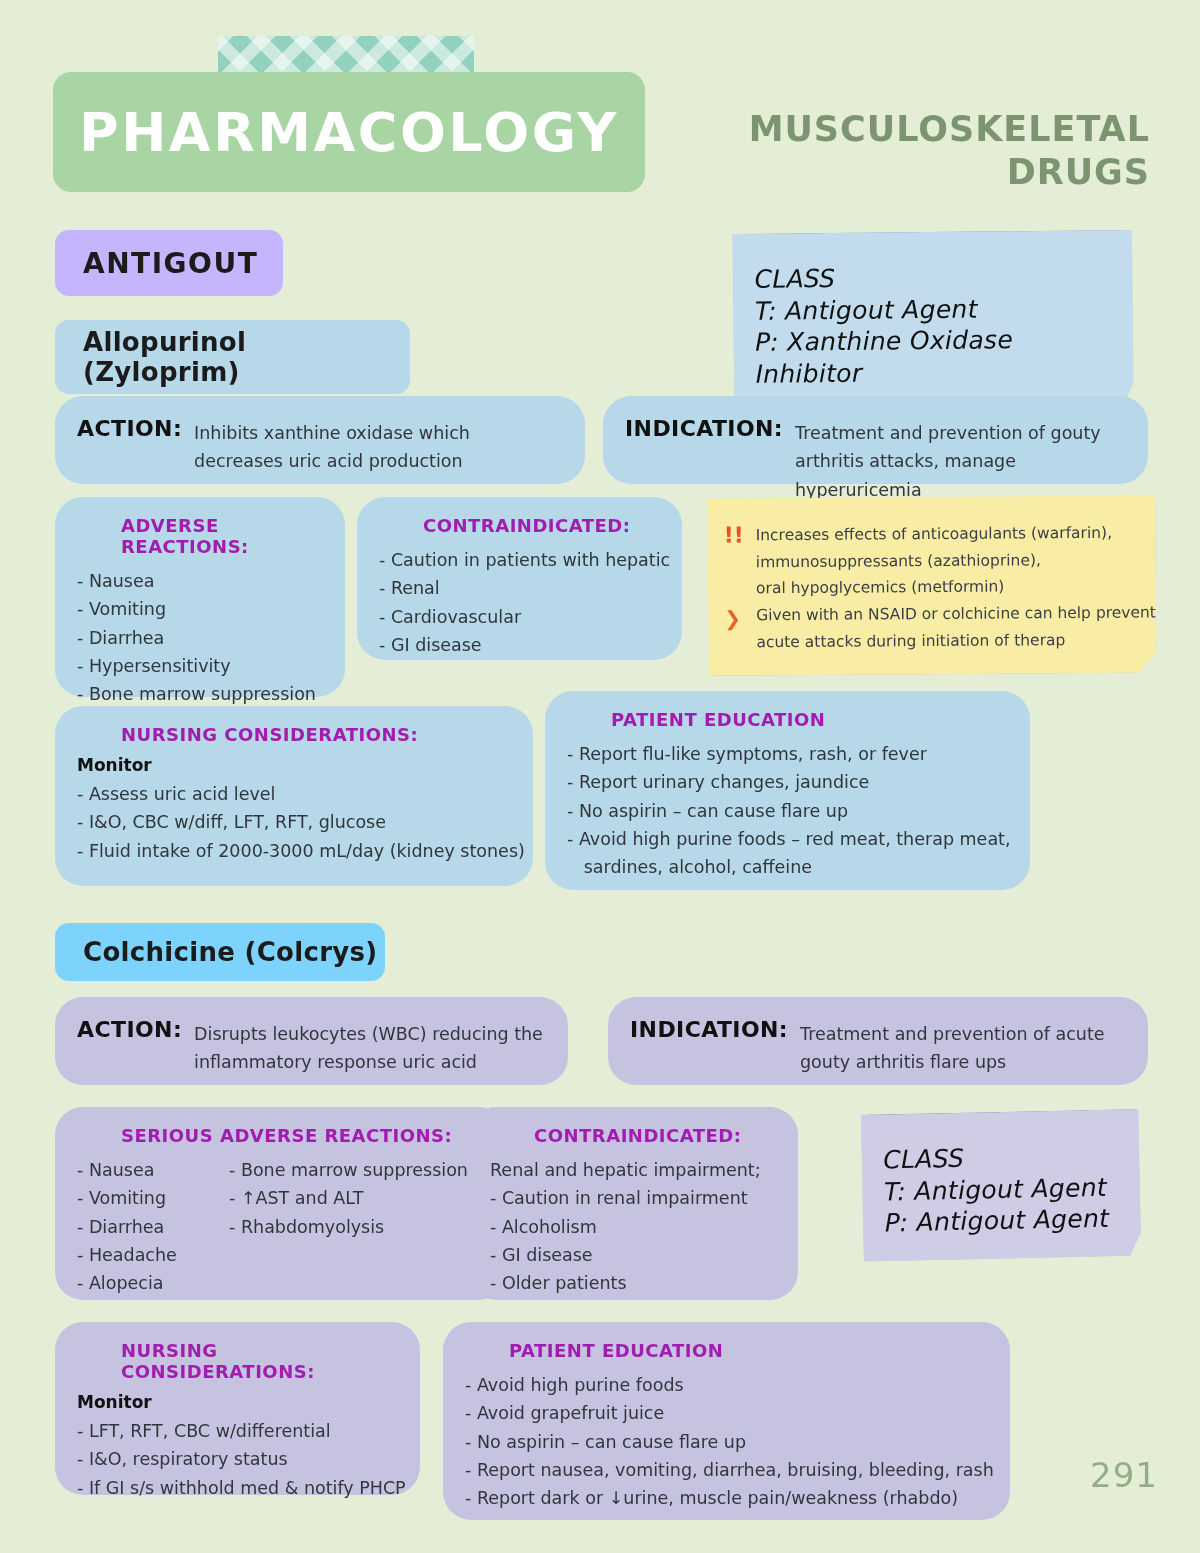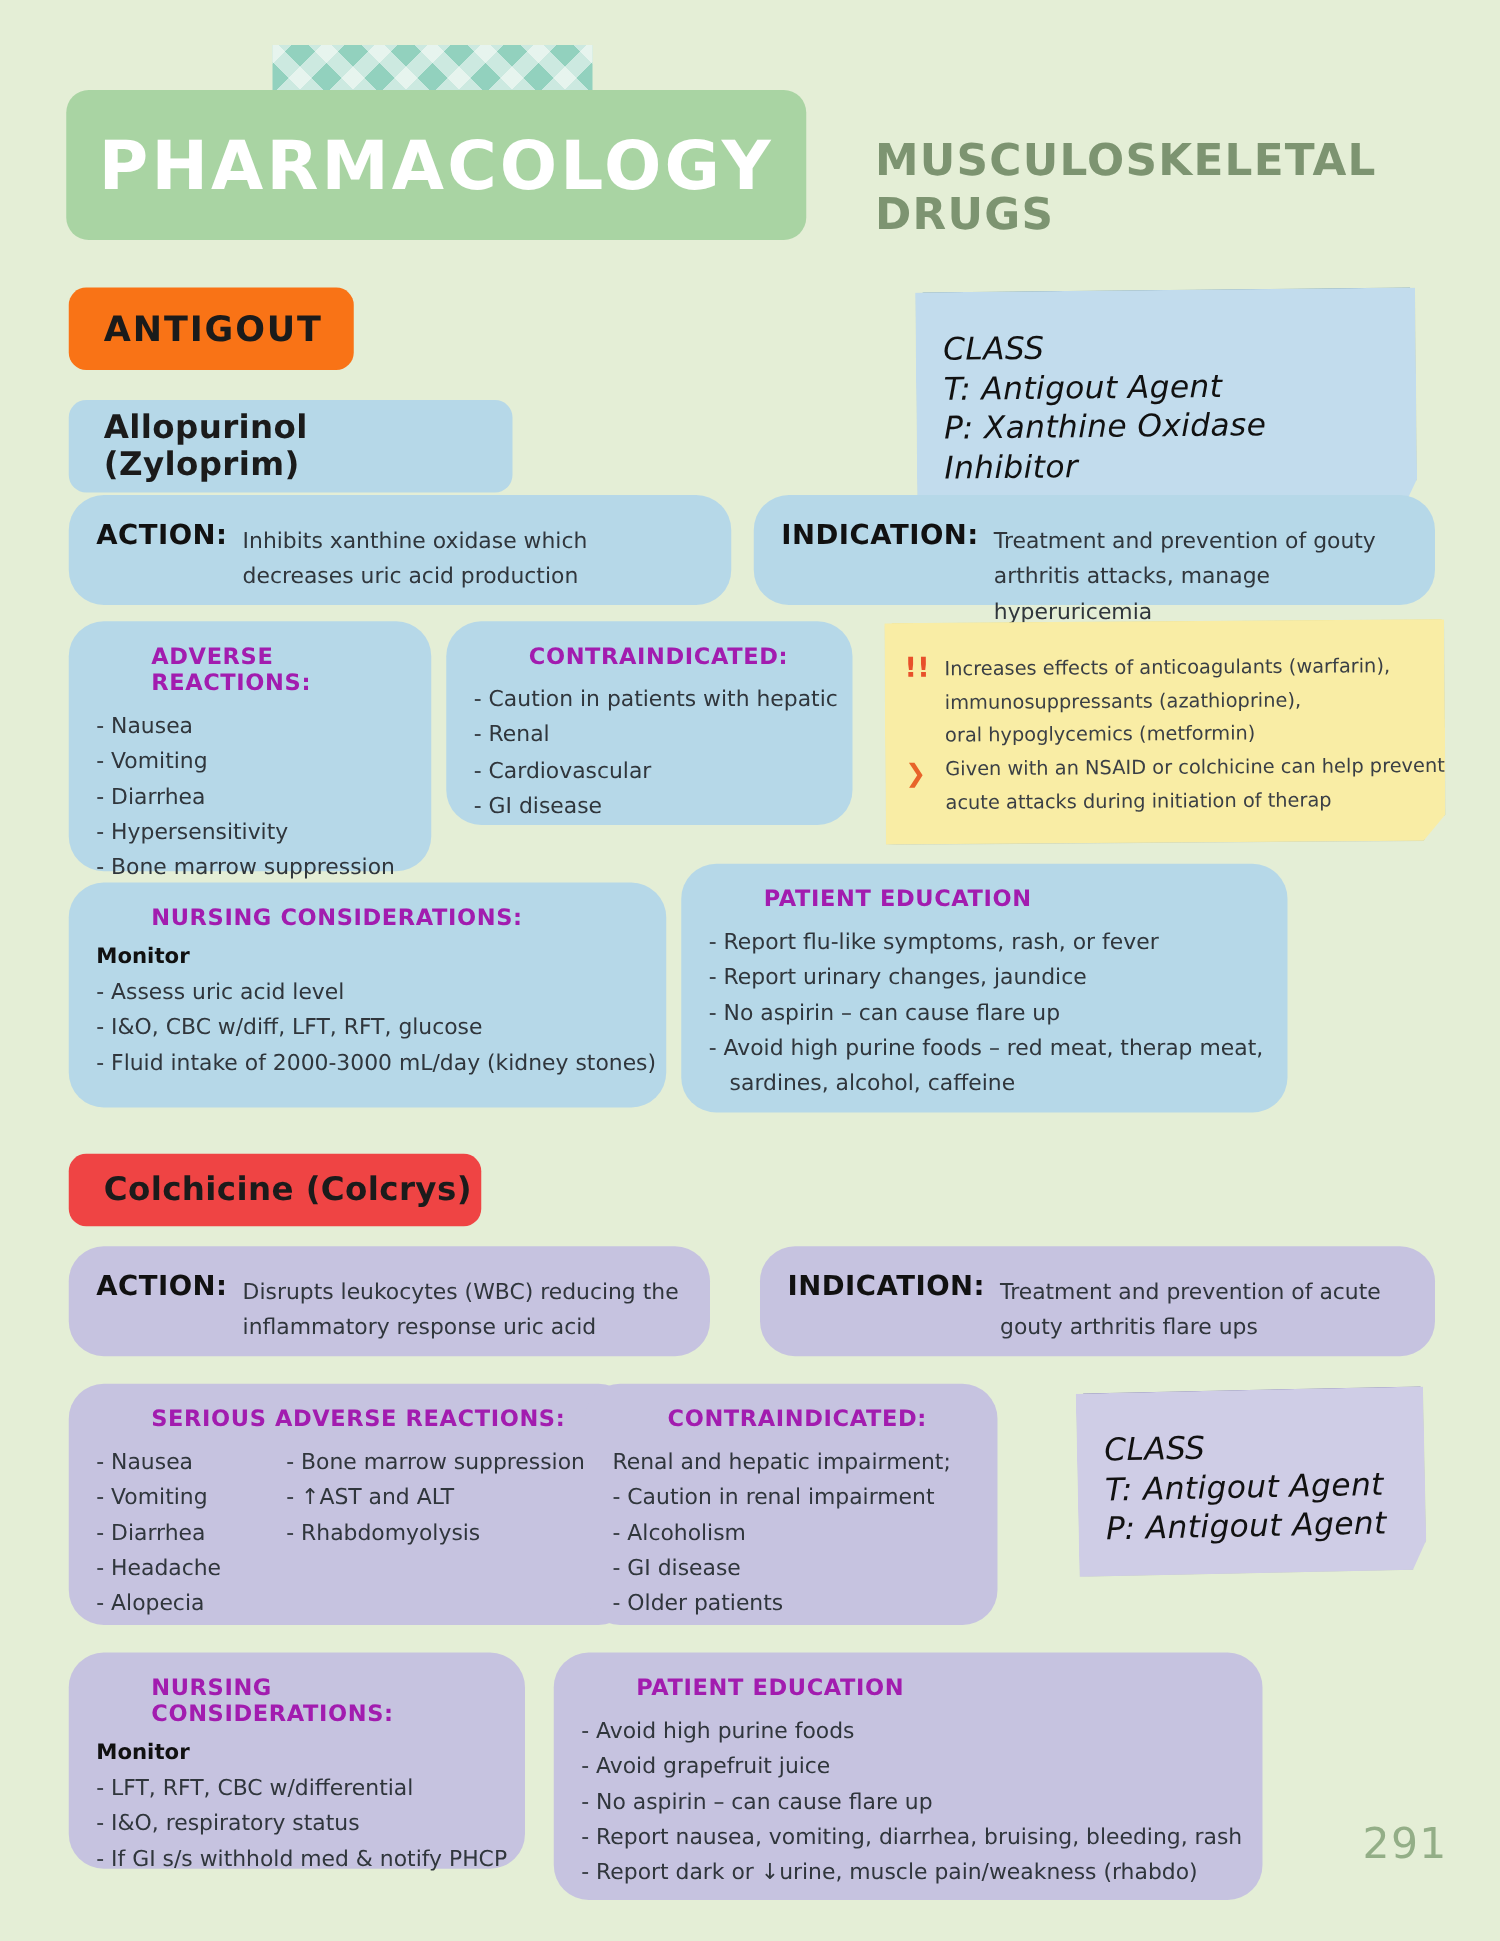--- a/index.html
+++ b/index.html
@@ -45,48 +45,48 @@
     font-weight: bold;
     letter-spacing: 2.5px;
     font-family: "DejaVu Sans", sans-serif;
     text-align: center;
   }
 
   .sys-title {
     position: absolute;
     left: 700px; top: 108px;
     width: 450px;
-    text-align: left;
+    text-align: right;
     color: #7d9471;
     font-size: 35px;
     font-weight: bold;
     line-height: 1.24;
     letter-spacing: 1px;
   }
 
   
   .pill {
     position: absolute;
     display: flex; align-items: center;
     border-radius: 14px;
     font-weight: bold;
     color: #1b1b1b;
     padding-left: 28px;
   }
   .pill-antigout {
     left: 55px; top: 230px; width: 228px; height: 66px;
-    background: #f97316; font-size: 28px; letter-spacing: 1.5px;
+    background: #c4b5fd; font-size: 28px; letter-spacing: 1.5px;
   }
   .pill-drug-blue {
     left: 55px; top: 320px; width: 355px; height: 74px;
     background: #b6d8e8; font-size: 26px; letter-spacing: .3px;
   }
   .pill-drug-purple {
     left: 55px; top: 923px; width: 330px; height: 58px;
-    background: #ef4444; font-size: 26px; letter-spacing: .3px; text-align: right;
+    background: #7dd3fc; font-size: 26px; letter-spacing: .3px; text-align: right;
   }
 
   
   .card {
     position: absolute;
     border-radius: 28px;
     padding: 18px 22px;
   }
   .blue { background: #b6d8e8; }
   .purple { background: #c6c3e0; }

